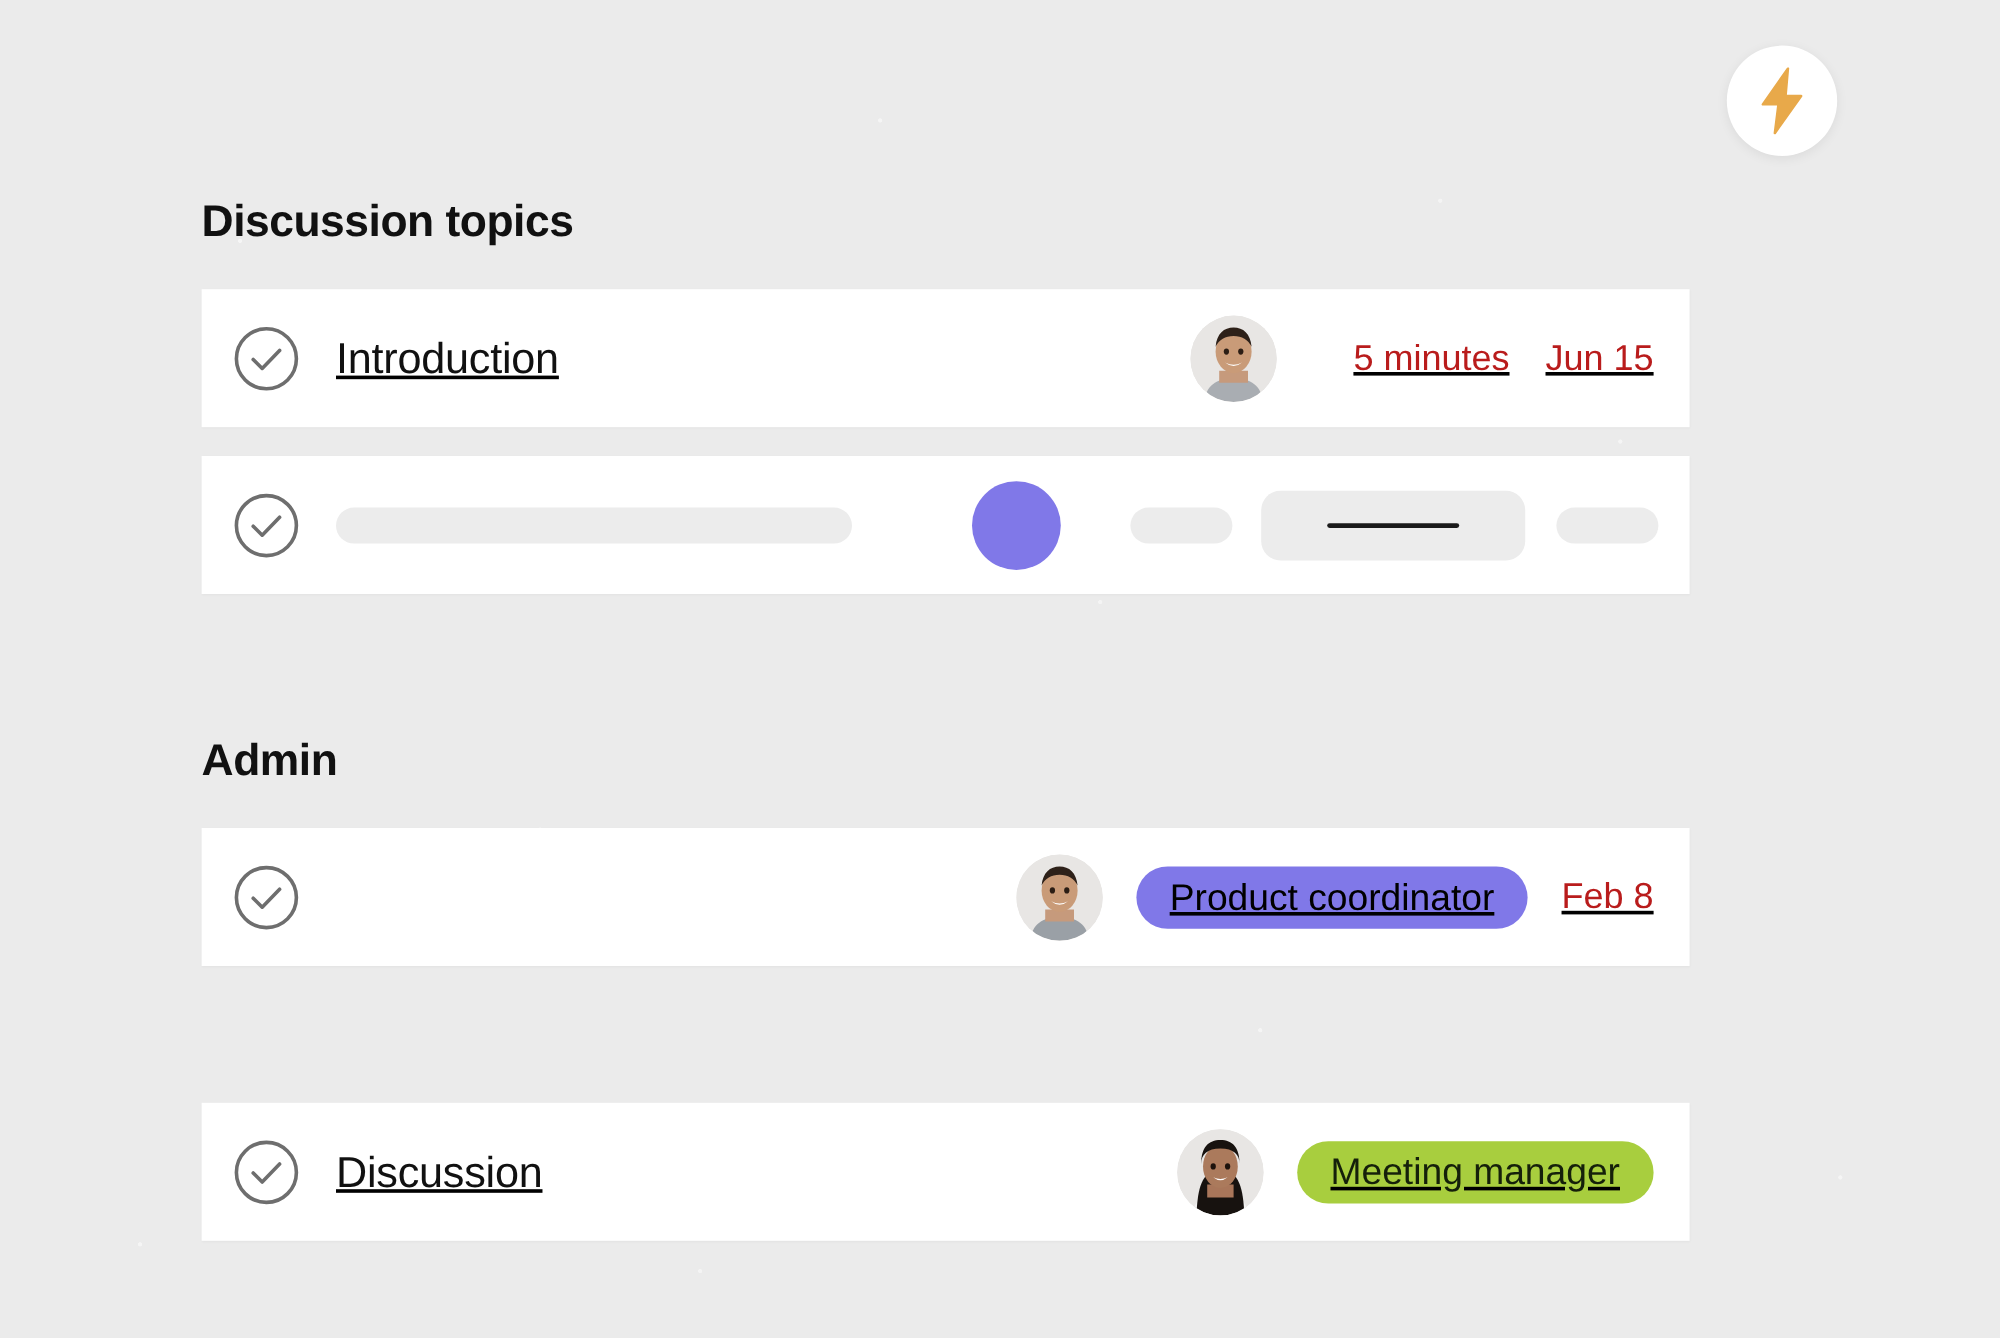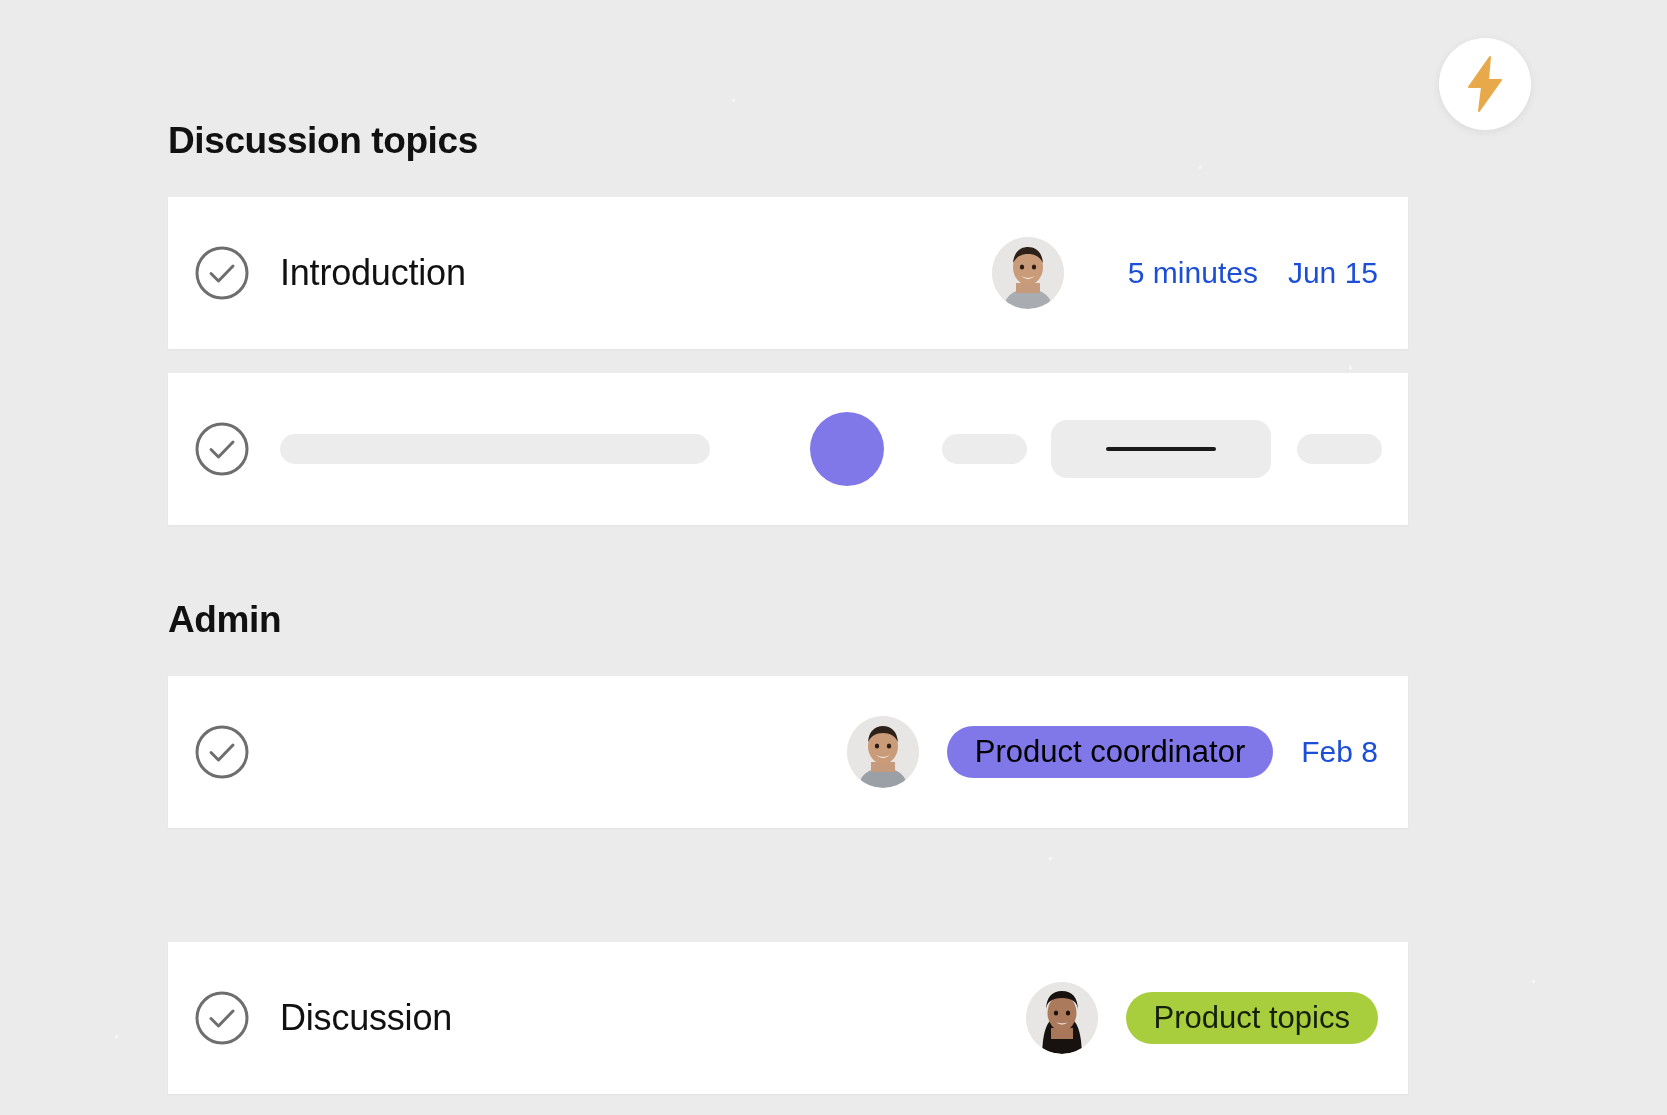--- a/index.html
+++ b/index.html
@@ -64,28 +64,30 @@
     top: 0;
     width: 1240px;
   }
 
   .section-title {
     font-size: 37px;
     font-weight: 700;
     color: #111111;
     letter-spacing: -0.4px;
     line-height: 1;
+    margin-top: 44px;
   }
 
   .card {
     background: #ffffff;
-    height: 152px;
+    height: 115px;
     display: flex;
     align-items: center;
     box-shadow: 0 1px 2px rgba(0,0,0,.04);
+    text-decoration: underline;
   }
 
   .check-icon {
     flex: 0 0 auto;
     margin-left: 26px;
     width: 56px;
     height: 56px;
     display: block;
   }
 
@@ -111,21 +113,21 @@
     border-radius: 50%;
     background: #e6e4e2;
     overflow: hidden;
     flex: 0 0 auto;
     position: relative;
   }
   .avatar svg { display: block; width: 100%; height: 100%; }
 
   .meta-text {
     font-size: 30px;
-    color: #1d4ed8;
+    color: #b91c1c;
     white-space: nowrap;
   }
 
   .pill {
     display: inline-flex;
     align-items: center;
     justify-content: center;
     border-radius: 999px;
     font-size: 31px;
     white-space: nowrap;
@@ -305,18 +307,18 @@
               <path d="M16 72c1-22 4-38 20-38s19 16 20 38z" fill="#17120f"></path>
               <path d="M25 46h22v11H25z" fill="#a9765a"></path>
               <ellipse cx="36" cy="31" rx="14.5" ry="18" fill="#ab7a5c"></ellipse>
               <path d="M20 29c0-14 6-20 16-20s16 6 16 20c0-8-5-13-16-13s-16 5-16 13z" fill="#17120f"></path>
               <ellipse cx="30" cy="31" rx="2.2" ry="2.6" fill="#1c120c"></ellipse>
               <ellipse cx="42" cy="31" rx="2.2" ry="2.6" fill="#1c120c"></ellipse>
               <path d="M30 40q6 5 12 0 -6 3 -12 0z" fill="#ffffff"></path>
             </g>
           </svg>
         </span>
-        <span class="pill pill-green" style="margin-left:28px;margin-right:30px">Product topics</span>
+        <span class="pill pill-green" style="margin-left:28px;margin-right:30px">Meeting manager</span>
       </div>
     </div>
 
   </div>
 </div>
 
 </body></html>

